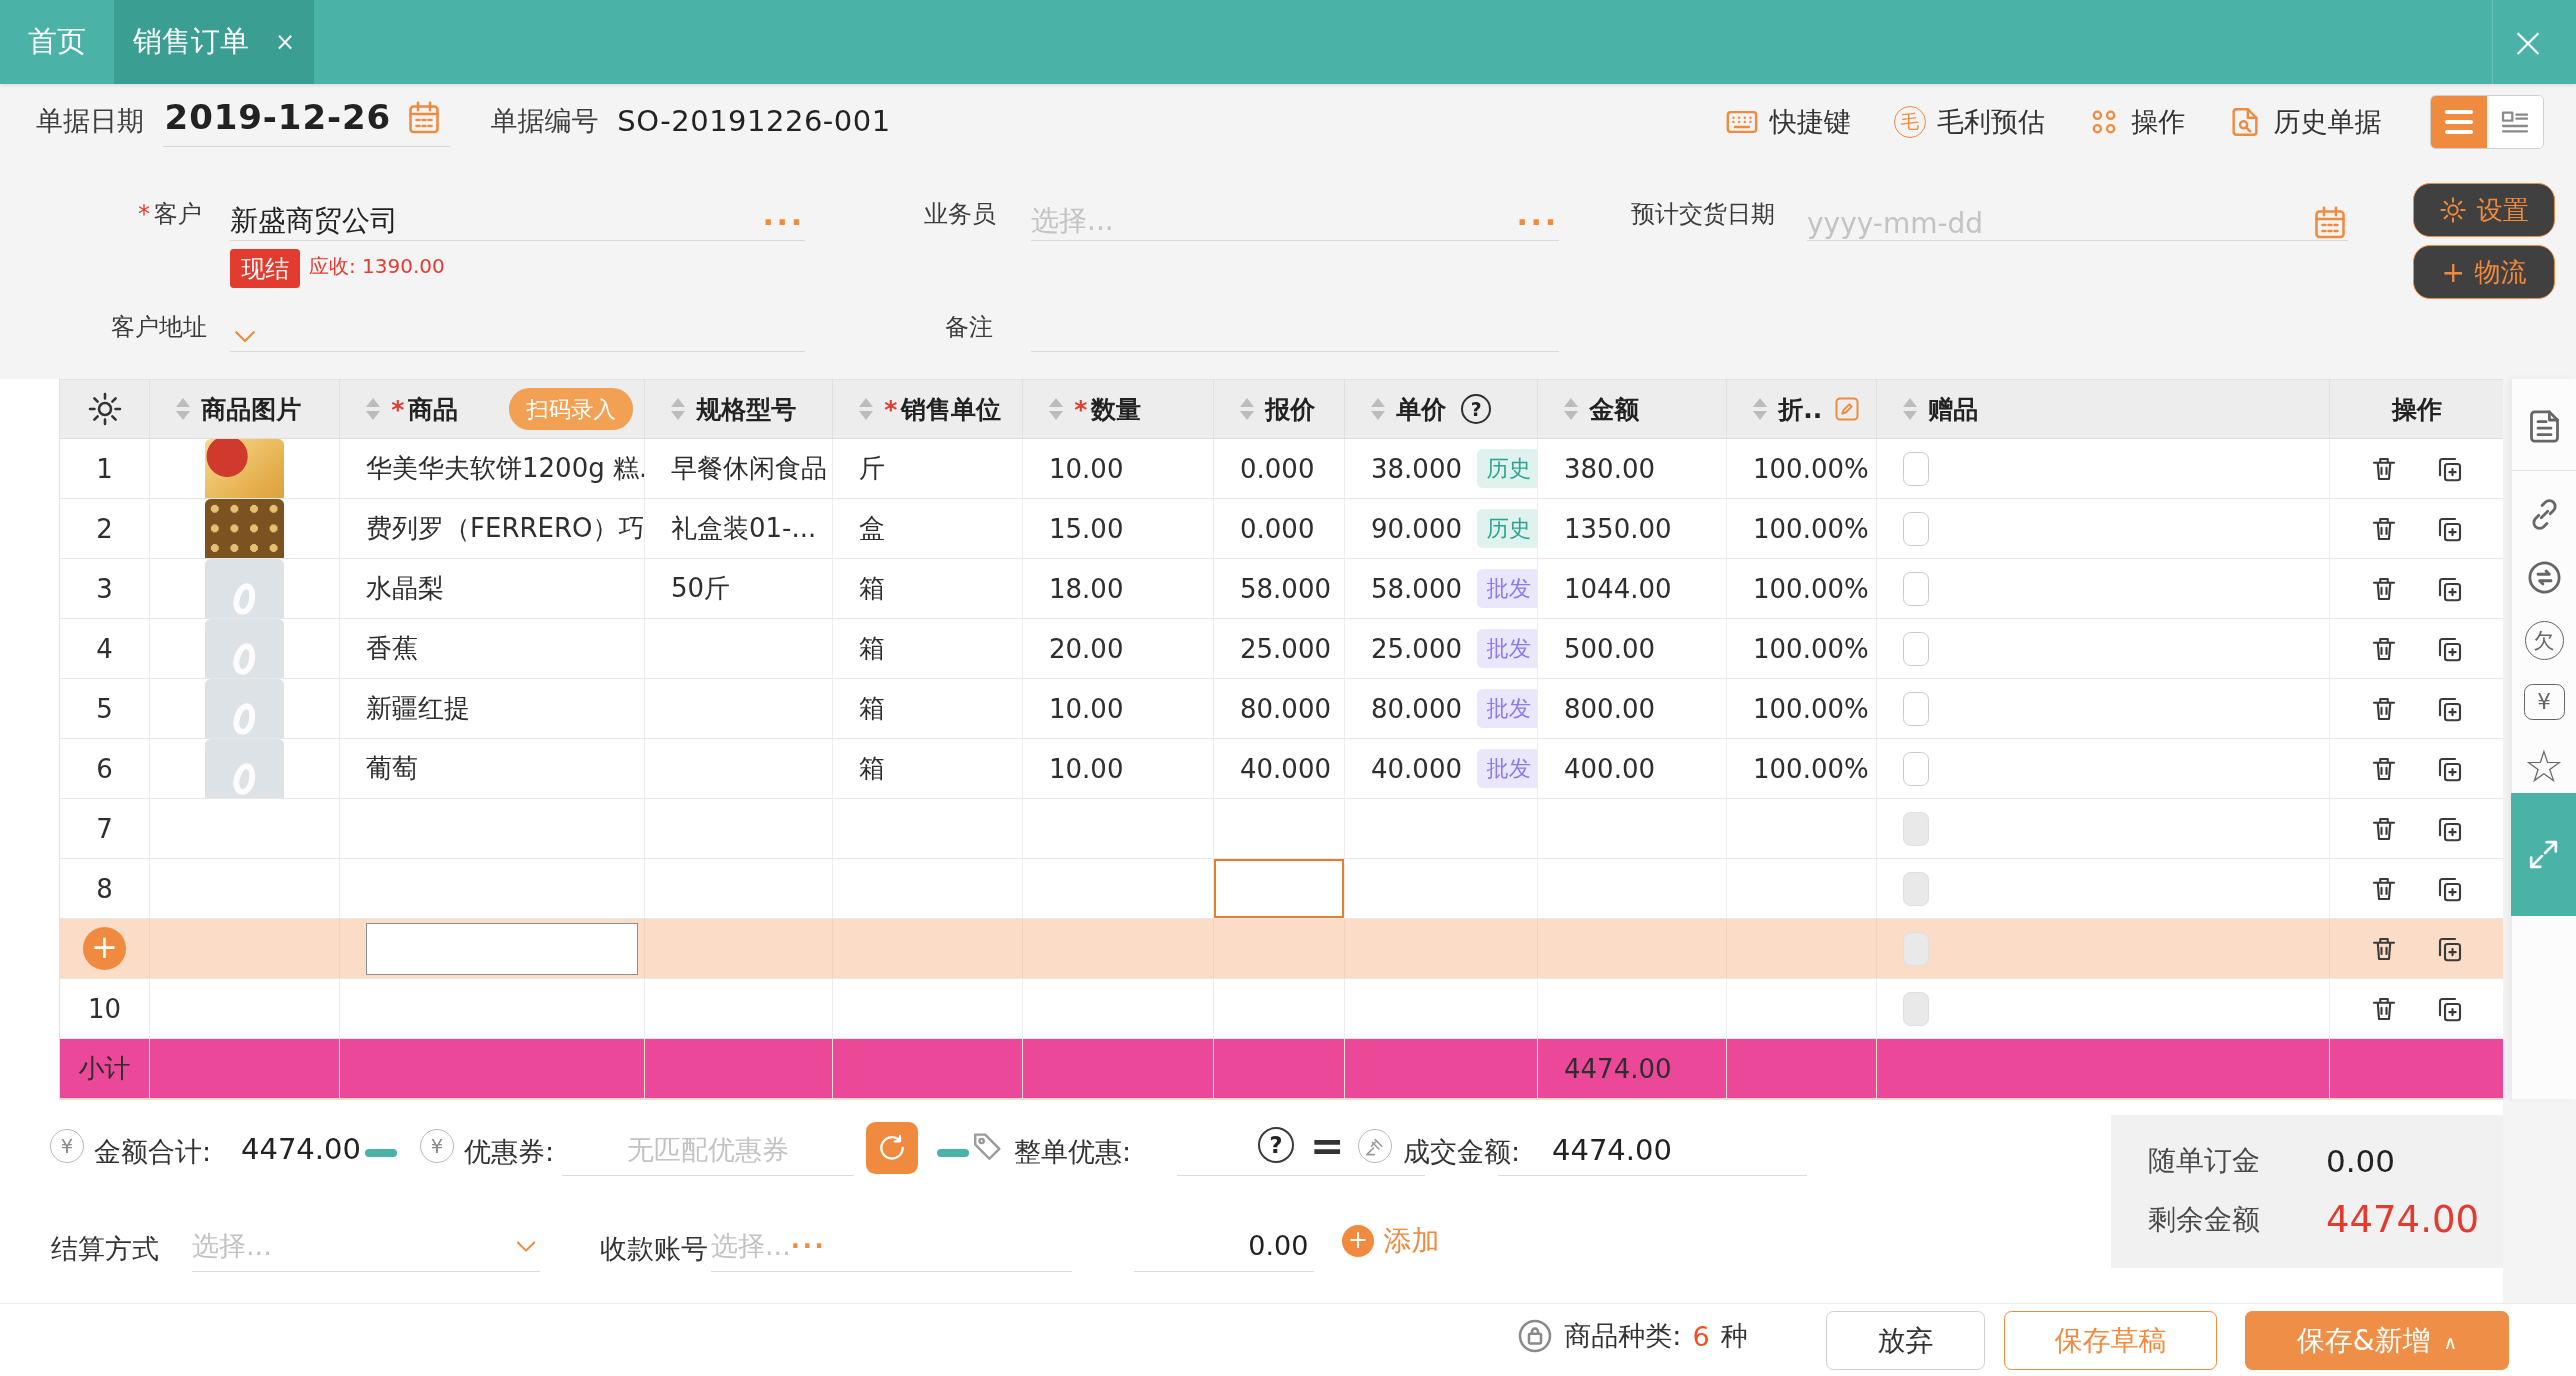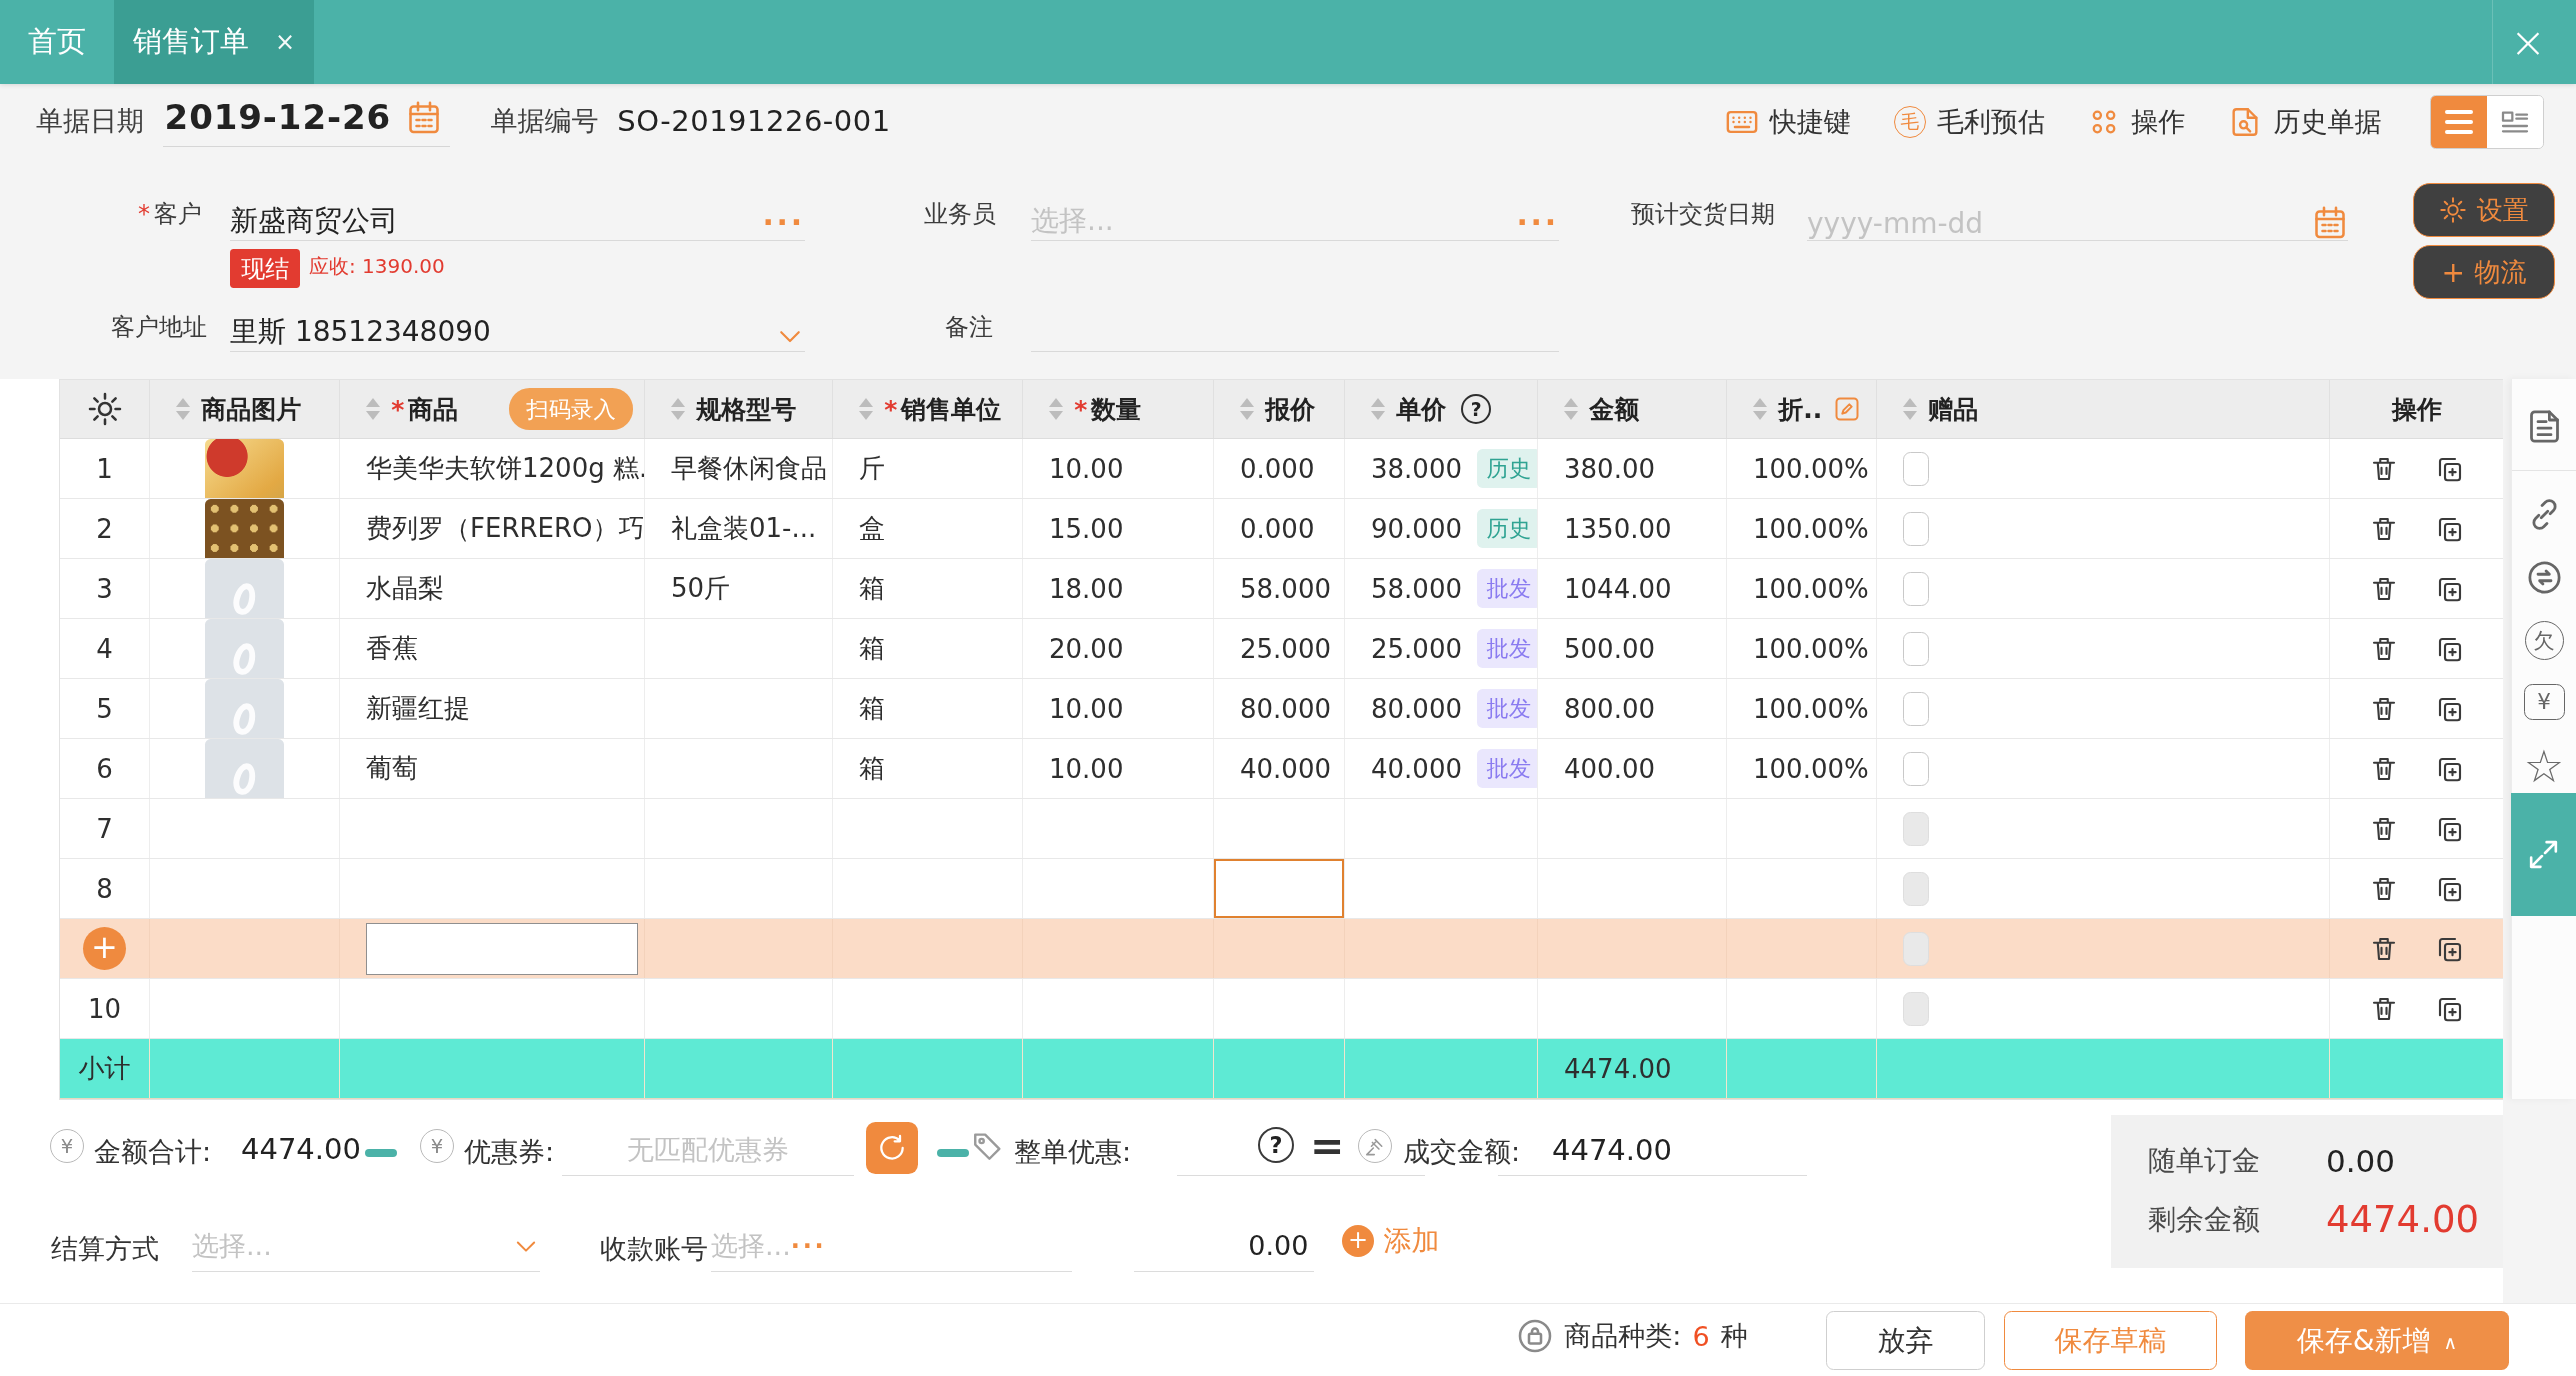--- a/index.html
+++ b/index.html
@@ -69,21 +69,21 @@
 .tag.wholesale{color:#8a7bf0;background:#eae7fd}
 .cb{width:26px;height:34px;border:1.9px solid #c9c9c9;border-radius:7.5px;background:#fff;flex:none}
 .cb.dis{background:#e9e9e9;border-color:#dedede}
 .ops{display:flex;align-items:center;justify-content:center;gap:36px;padding-left:0}
 .ops .icw{width:30px;height:30px;color:#3a3a3a}
 .td.focus::after{content:"";position:absolute;inset:0;border:2.8px solid #e0812f}
 .trow.insert{background:#fbdcc7}
 .trow.insert .td{border-right-color:#f3d2bb}
 .plusbtn{width:43px;height:43px;border-radius:50%;background:#ef8a3f;color:#fff;font-size:32px;display:flex;align-items:center;justify-content:center;margin:auto;padding-bottom:3.7px}
 .ins-input{width:100%;height:52px;margin:2.8px 5.6px 2.8px 0;background:#fff;border:1.9px solid #8f8f8f}
-.trow.sum{background:#5eead4;border-bottom:0.9px solid #e8d9bd}
+.trow.sum{background:#ec4899;border-bottom:0.9px solid #e8d9bd}
 .trow.sum .td{border-right-color:#f2e6cd;color:#2e2e2e}
 .thgear{width:36px;height:36px;color:#333;display:inline-flex}
 
 
 .cicon{position:absolute;width:34px;height:34px;border:1.9px solid #b9b9b9;border-radius:50%;color:#8a8a8a;display:flex;align-items:center;justify-content:center;font-size:19.6px}
 .flab2{position:absolute;font-size:27px;color:#333;white-space:nowrap}
 .fval2{position:absolute;font-size:29px;color:#222}
 .tdash{position:absolute;width:32px;height:8.4px;border-radius:4.7px;background:#4bb2a8}
 .ubox{position:absolute;border-bottom:1.9px solid #dcdcdc;height:52px;display:flex;align-items:center;font-size:27px;color:#222}
 .ubox .ph{color:#c3c3c3}
@@ -206,21 +206,20 @@
 
   <div class="flabel" style="left:138px;top:198px"><span class="req">*</span><span>客户</span></div>
   <div class="fld" style="left:230px;top:190px;width:575px">
     <span class="grow">新盛商贸公司</span>
     <span class="dots">···</span>
   </div>
   <div id="f-settle-badge">现结</div>
   <div id="f-receivable">应收: 1390.00</div>
   <div class="flabel" style="left:111px;top:311px">客户地址</div>
   <div class="fld" style="left:230px;top:301px;width:575px">
-    <span class="grow">里斯 18512348090</span>
     <span class="icw" style="width:30px;height:30px;color:#f08a3e">
         <svg viewBox="0 0 24 24" fill="none" stroke="currentColor" stroke-width="1.7" stroke-linecap="round" stroke-linejoin="round">
           <path d="M5 9l7 7 7-7"></path>
         </svg>
       </span>
   </div>
 
   <div class="flabel" style="left:924px;top:198px">业务员</div>
   <div class="fld" style="left:1031px;top:190px;width:528px">
     <span class="grow ph">选择...</span>

